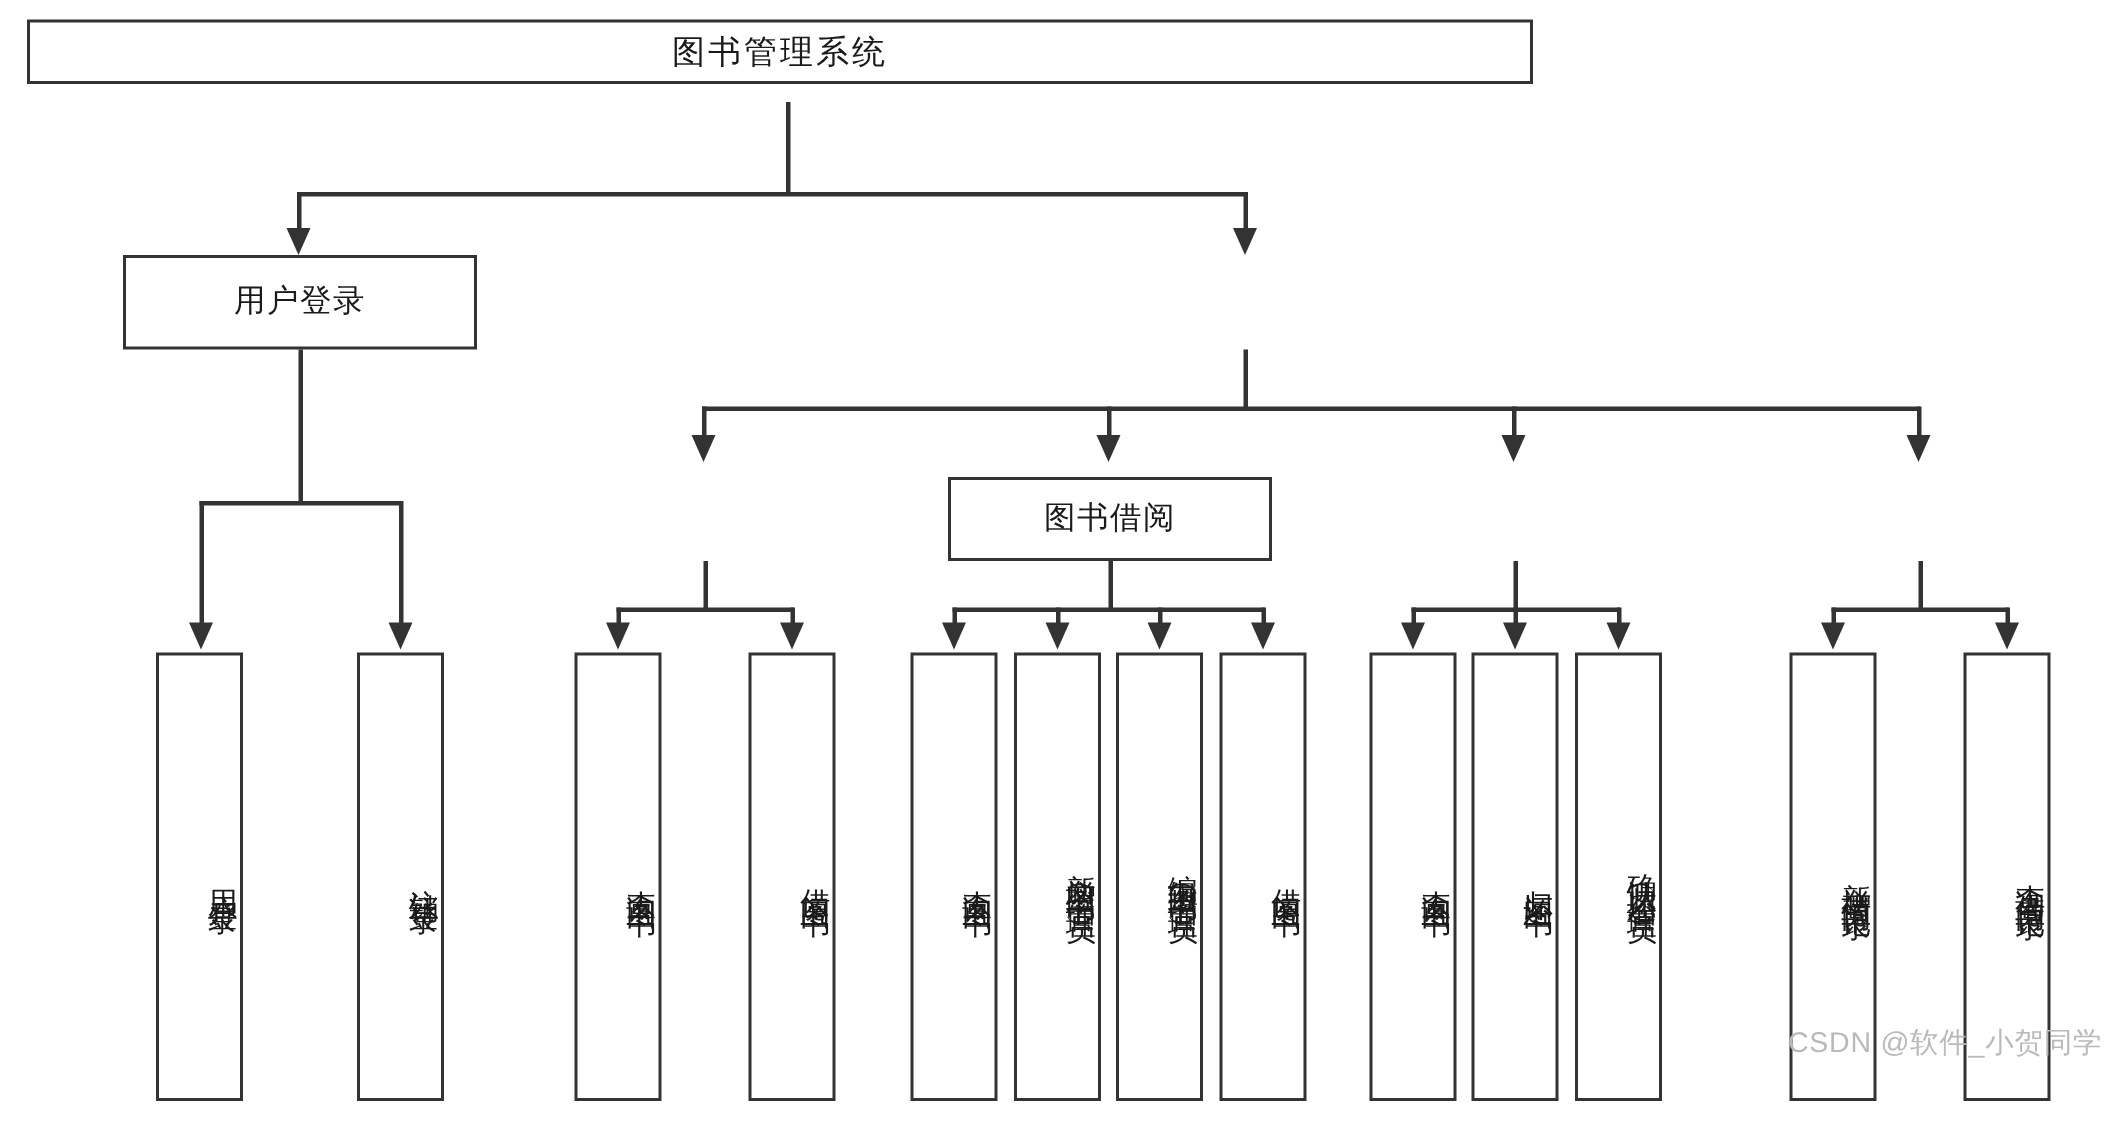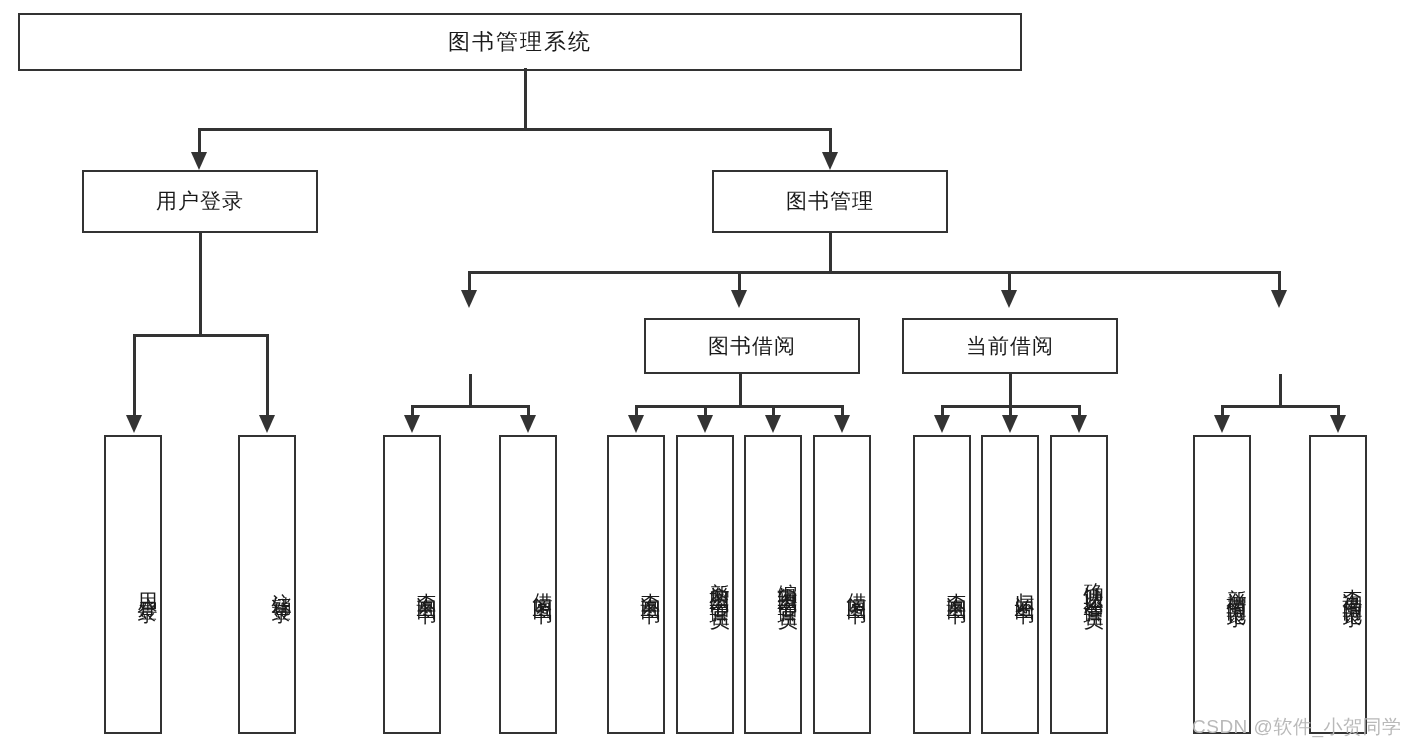--- a/index.html
+++ b/index.html
@@ -72,62 +72,56 @@
     white-space:nowrap;
     letter-spacing:0.5px;
     user-select:none;
   }
 </style>
 </head>
 <body>
 
 <div id="canvas">
 
-  <div class="node h root" style="left:18px;top:13px;width:1004px;height:58px;">
+  <div class="node h root" style="left:18px;top:13px;width:1004px;height:43px;">
     <span class="txt">图书管理系统</span>
   </div>
 
   <div class="line vline" style="left:524px;top:68px;width:2.5px;height:62px;"></div>
   <div class="line hline" style="left:198px;top:128px;width:634px;height:2.5px;"></div>
   <div class="line vline" style="left:198px;top:128px;width:2.5px;height:27px;"></div>
   <div class="arrow" style="left:191px;top:152px;"></div>
   <div class="line vline" style="left:829px;top:128px;width:2.5px;height:27px;"></div>
   <div class="arrow" style="left:822px;top:152px;"></div>
 
   <div class="node h" style="left:82px;top:170px;width:236px;height:63px;">
     <span class="txt">用户登录</span>
   </div>
 
-  <div class="node h" style="left:712px;top:170px;width:236px;height:63px;">
-    <span class="txt">图书管理</span>
-  </div>
 
   <div class="line vline" style="left:199px;top:233px;width:2.5px;height:103px;"></div>
   <div class="line hline" style="left:133px;top:334px;width:135px;height:2.5px;"></div>
   <div class="line vline" style="left:133px;top:334px;width:2.5px;height:84px;"></div>
   <div class="arrow" style="left:126px;top:415px;"></div>
   <div class="line vline" style="left:266px;top:334px;width:2.5px;height:84px;"></div>
   <div class="arrow" style="left:259px;top:415px;"></div>
 
   <div class="line vline" style="left:829px;top:233px;width:2.5px;height:40px;"></div>
   <div class="line hline" style="left:468px;top:271px;width:812px;height:2.5px;"></div>
   <div class="line vline" style="left:468px;top:271px;width:2.5px;height:22px;"></div>
   <div class="arrow" style="left:461px;top:290px;"></div>
   <div class="line vline" style="left:738px;top:271px;width:2.5px;height:22px;"></div>
   <div class="arrow" style="left:731px;top:290px;"></div>
   <div class="line vline" style="left:1008px;top:271px;width:2.5px;height:22px;"></div>
   <div class="arrow" style="left:1001px;top:290px;"></div>
   <div class="line vline" style="left:1278px;top:271px;width:2.5px;height:22px;"></div>
   <div class="arrow" style="left:1271px;top:290px;"></div>
 
-  <div class="node h" style="left:632px;top:318px;width:216px;height:56px;margin-left:12px;">
+  <div class="node h" style="left:632px;top:318px;width:216px;height:56px;">
     <span class="txt">图书借阅</span>
-  </div>
-  <div class="node h" style="left:902px;top:318px;width:216px;height:56px;">
-    <span class="txt">当前借阅</span>
   </div>
 
   <div class="line vline" style="left:469px;top:374px;width:2.5px;height:33px;"></div>
   <div class="line hline" style="left:411px;top:405px;width:118px;height:2.5px;"></div>
   <div class="line vline" style="left:411px;top:405px;width:2.5px;height:14px;"></div>
   <div class="arrow" style="left:404px;top:415px;"></div>
   <div class="line vline" style="left:527px;top:405px;width:2.5px;height:14px;"></div>
   <div class="arrow" style="left:520px;top:415px;"></div>
 
   <div class="line vline" style="left:739px;top:374px;width:2.5px;height:33px;"></div>
@@ -194,15 +188,15 @@
     <span class="txt">确认归还（管理员）</span>
   </div>
 
   <div class="node v" style="left:1193px;top:435px;width:58px;height:299px;">
     <span class="txt">新增借阅记录</span>
   </div>
   <div class="node v" style="left:1309px;top:435px;width:58px;height:299px;">
     <span class="txt">查询借阅记录</span>
   </div>
 
-  <div id="watermark" style="left:1192px;top:682px;margin-top:32px;">CSDN @软件_小贺同学</div>
+  <div id="watermark" style="left:1192px;top:682px;">CSDN @软件_小贺同学</div>
 
 </div>
 
 </body></html>

